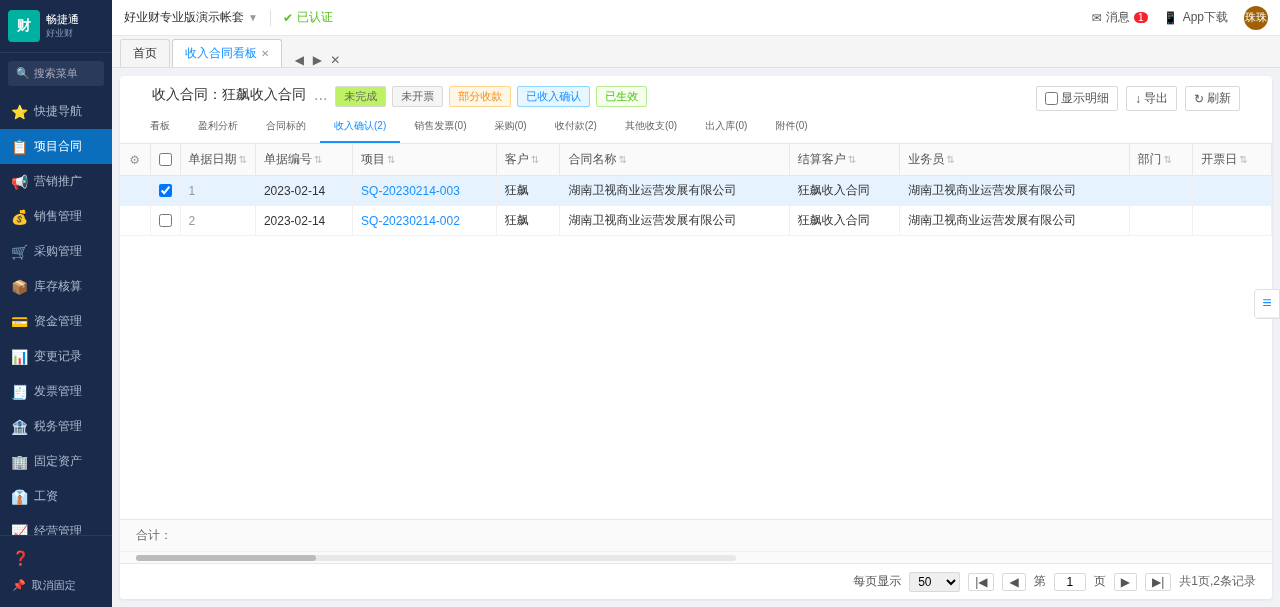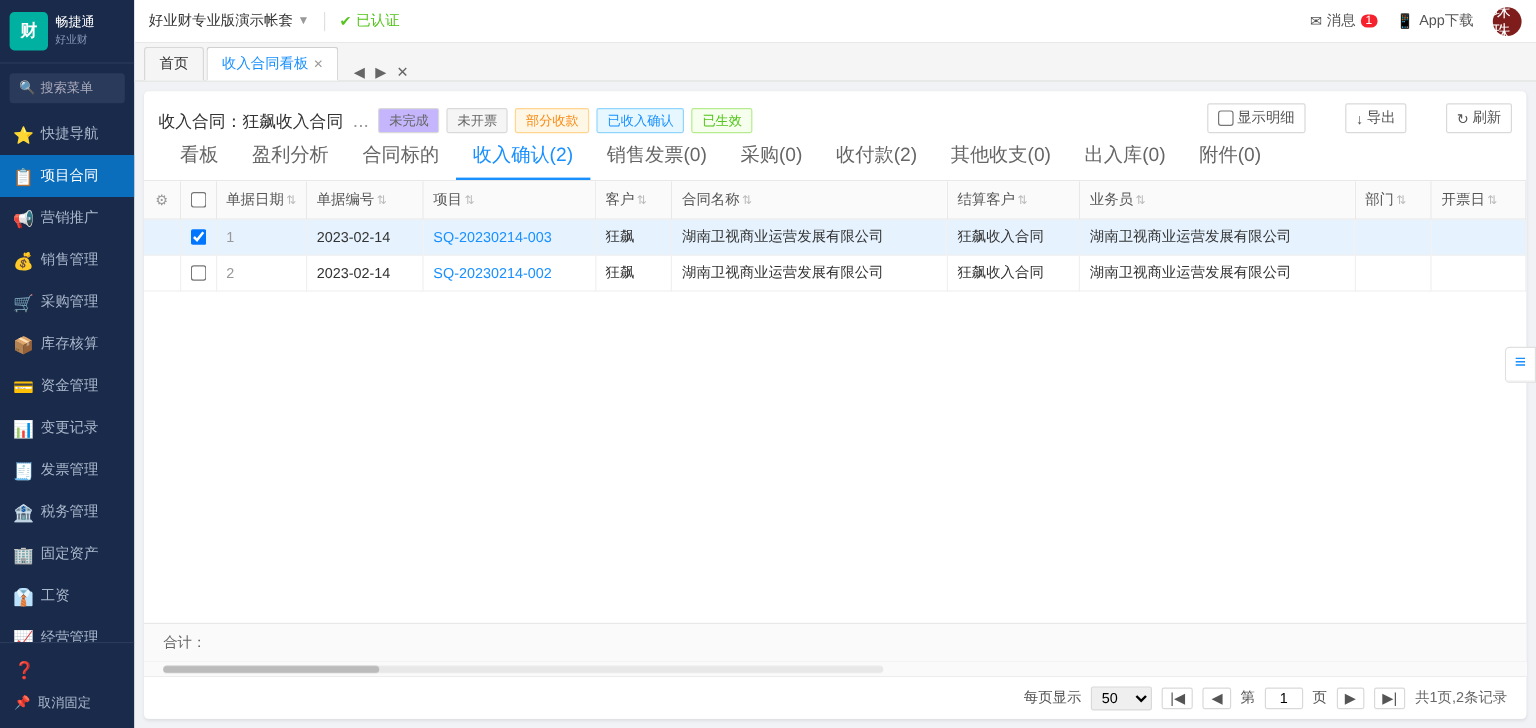--- a/index.html
+++ b/index.html
@@ -26,46 +26,46 @@
     .main { flex: 1; display: flex; flex-direction: column; overflow: hidden; background: #f0f2f5; }
 
     
     .topbar { height: 36px; background: #fff; display: flex; align-items: center; padding: 0 12px; border-bottom: 1px solid #e8e8e8; gap: 8px; flex-shrink: 0; }
     .topbar-company { display: flex; align-items: center; gap: 4px; font-size: 12px; color: #333; }
     .topbar-divider { width: 1px; height: 16px; background: #e0e0e0; margin: 0 4px; }
     .topbar-certified { display: flex; align-items: center; gap: 4px; color: #52c41a; font-size: 12px; }
     .topbar-right { margin-left: auto; display: flex; align-items: center; gap: 16px; }
     .topbar-right-item { display: flex; align-items: center; gap: 4px; cursor: pointer; color: #555; font-size: 12px; }
     .badge { background: #f5222d; color: white; border-radius: 8px; padding: 0 4px; font-size: 10px; min-width: 14px; text-align: center; }
-    .user-avatar { width: 24px; height: 24px; background: #7f1d1d; border-radius: 50%; display: flex; align-items: center; justify-content: center; color: white; font-size: 15px; }
+    .user-avatar { width: 24px; height: 24px; background: #a16207; border-radius: 50%; display: flex; align-items: center; justify-content: center; color: white; font-size: 11px; text-align: right; }
 
     
     .tabbar { height: 32px; background: #f5f5f5; display: flex; align-items: flex-end; padding: 0 8px; border-bottom: 1px solid #e0e0e0; flex-shrink: 0; gap: 2px; }
     .tab-item { display: flex; align-items: center; gap: 4px; padding: 5px 12px; background: #e8e8e8; border: 1px solid #d8d8d8; border-bottom: none; border-radius: 3px 3px 0 0; cursor: pointer; font-size: 12px; color: #666; }
     .tab-item.home { background: #f5f5f5; color: #333; }
     .tab-item.active { background: #fff; color: #1890ff; border-color: #d0d0d0; }
     .tab-close { color: #999; font-size: 10px; cursor: pointer; }
 
     
-    .page-header { padding: 10px 12px 0; display: flex; align-items: flex-end; gap: 8px; flex-shrink: 0; }
+    .page-header { padding: 10px 32px 0; display: flex; align-items: flex-start; gap: 8px; flex-shrink: 0; }
     .page-title { font-size: 14px; color: #333; font-weight: 500; }
     .status-more { color: #999; cursor: pointer; font-size: 16px; }
     .status-tags { display: flex; gap: 6px; }
     .status-tag { padding: 2px 8px; border-radius: 2px; font-size: 11px; cursor: pointer; border: 1px solid transparent; }
-    .status-tag.incomplete { background: #c4b5fd; color: #666; border-color: #d9d9d9; }
+    .status-tag.incomplete { background: #bef264; color: #666; border-color: #d9d9d9; }
     .status-tag.uninvoiced { background: #f5f5f5; color: #666; border-color: #d9d9d9; }
     .status-tag.partial { background: #fff7e6; color: #fa8c16; border-color: #ffd591; }
     .status-tag.confirmed { background: #e6f7ff; color: #1890ff; border-color: #91d5ff; }
     .status-tag.effective { background: #f6ffed; color: #52c41a; border-color: #b7eb8f; }
     .page-header-right { margin-left: auto; display: flex; align-items: center; gap: 8px; }
-    .header-btn { display: flex; align-items: center; gap: 3px; padding: 3px 8px; border: 1px solid #d9d9d9; border-radius: 2px; background: #fff; cursor: pointer; font-size: 12px; color: #555; margin-left: 25px; }
+    .header-btn { display: flex; align-items: center; gap: 3px; padding: 3px 8px; border: 1px solid #d9d9d9; border-radius: 2px; background: #fff; cursor: pointer; font-size: 12px; color: #555; }
 
     
     .sub-tabs { display: flex; border-bottom: 1px solid #e8e8e8; padding: 0 16px; flex-shrink: 0; }
-    .sub-tab { padding: 8px 14px; font-size: 16px; color: #666; cursor: pointer; border-bottom: 2px solid transparent; white-space: nowrap; }
+    .sub-tab { padding: 8px 14px; font-size: 10px; color: #666; cursor: pointer; border-bottom: 2px solid transparent; white-space: nowrap; }
     .sub-tab.active { color: #1890ff; border-bottom-color: #1890ff; font-weight: 500; }
 
     
     .table-container { flex: 1; overflow: auto; position: relative; }
     .data-table { width: 100%; border-collapse: collapse; font-size: 12px; }
     .data-table th { background: #fafafa; border-bottom: 1px solid #e8e8e8; border-right: 1px solid #e8e8e8; padding: 7px 8px; font-weight: 500; color: #555; white-space: nowrap; position: sticky; top: 0; z-index: 1; }
     .data-table td { border-bottom: 1px solid #f0f0f0; border-right: 1px solid #f0f0f0; padding: 6px 8px; white-space: nowrap; }
     .data-table tr.selected td { background: #e6f3ff; }
     .data-table .link { color: #1890ff; cursor: pointer; text-decoration: none; }
     .col-no { width: 40px; text-align: center; color: #999; }

